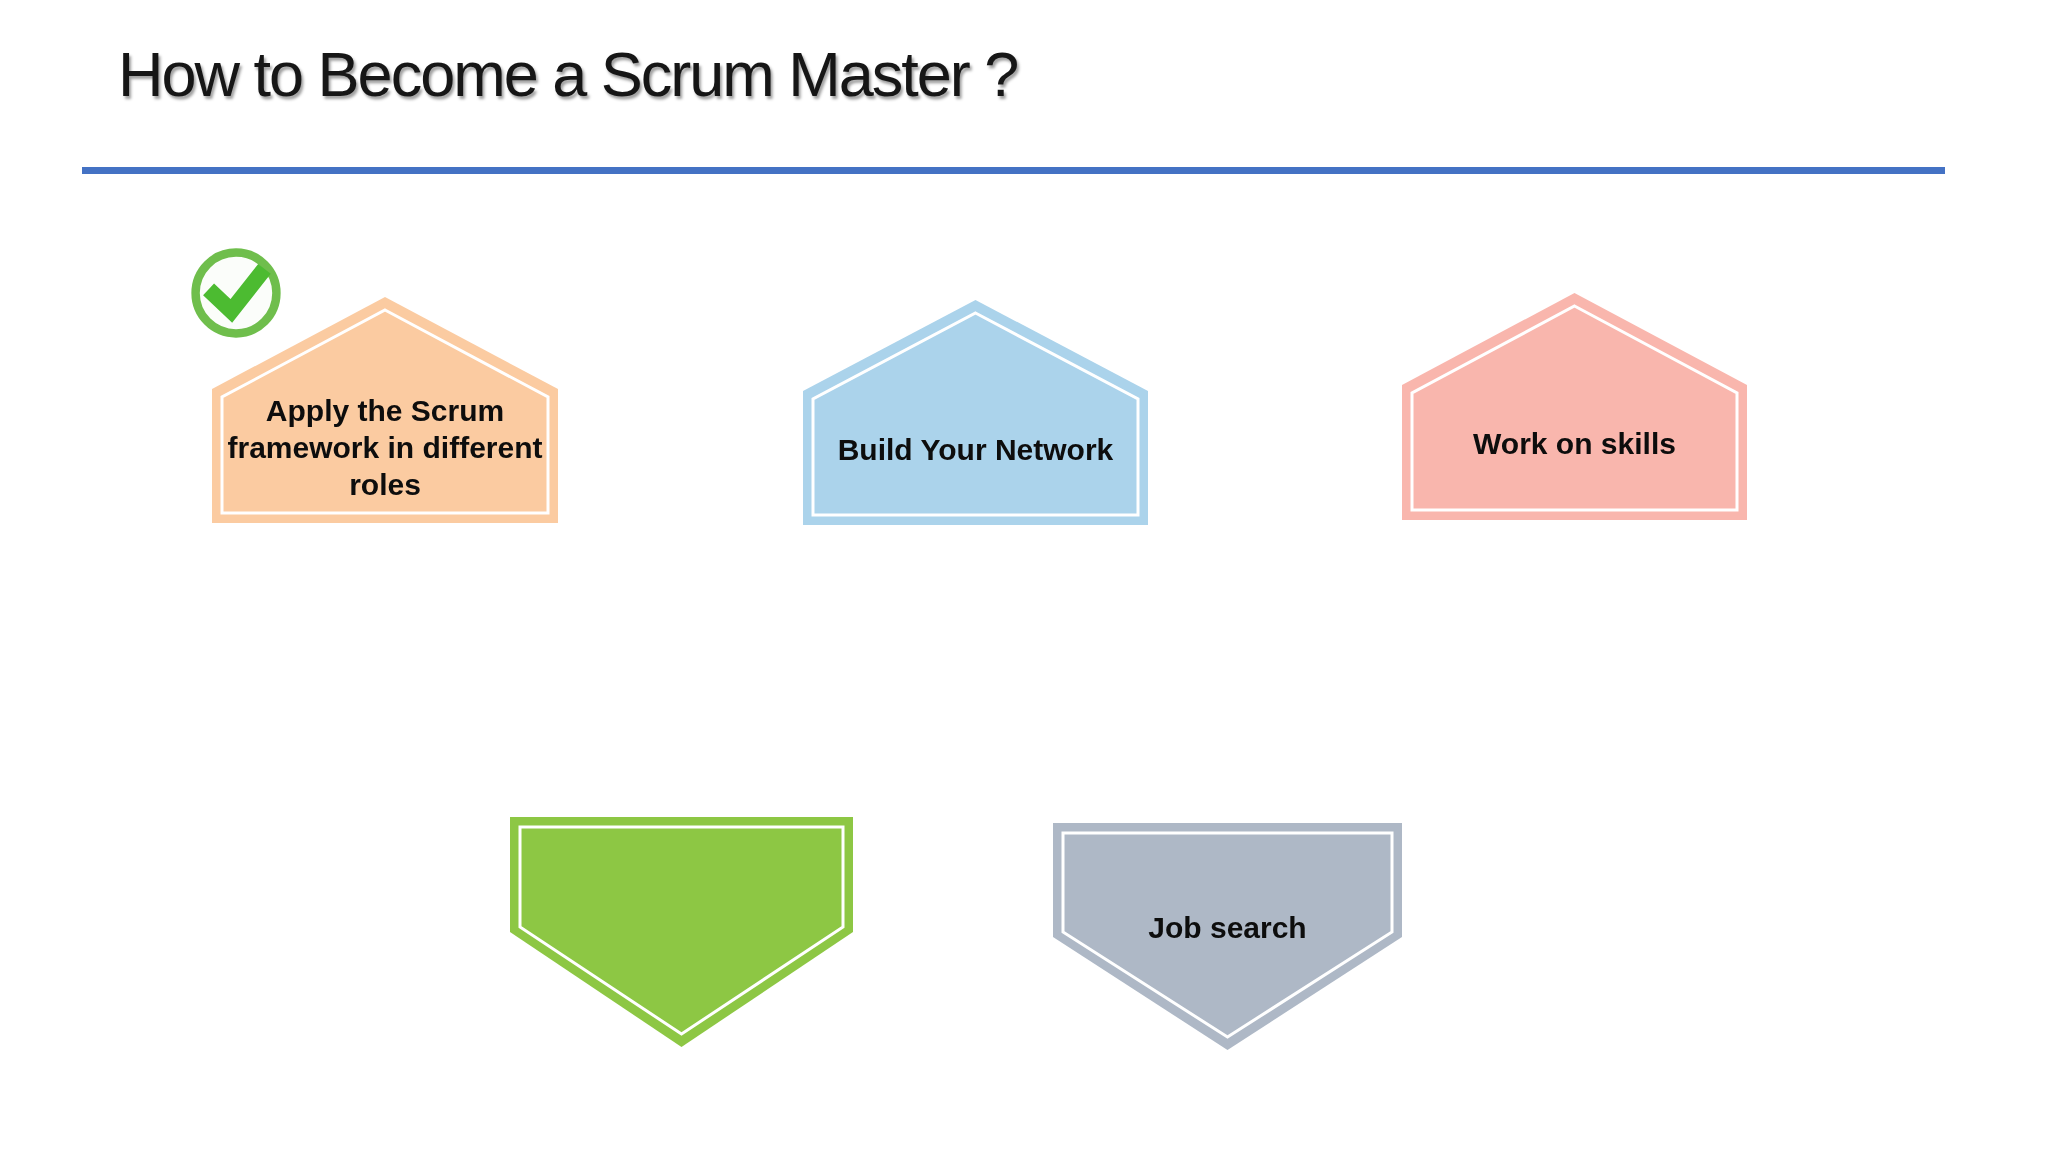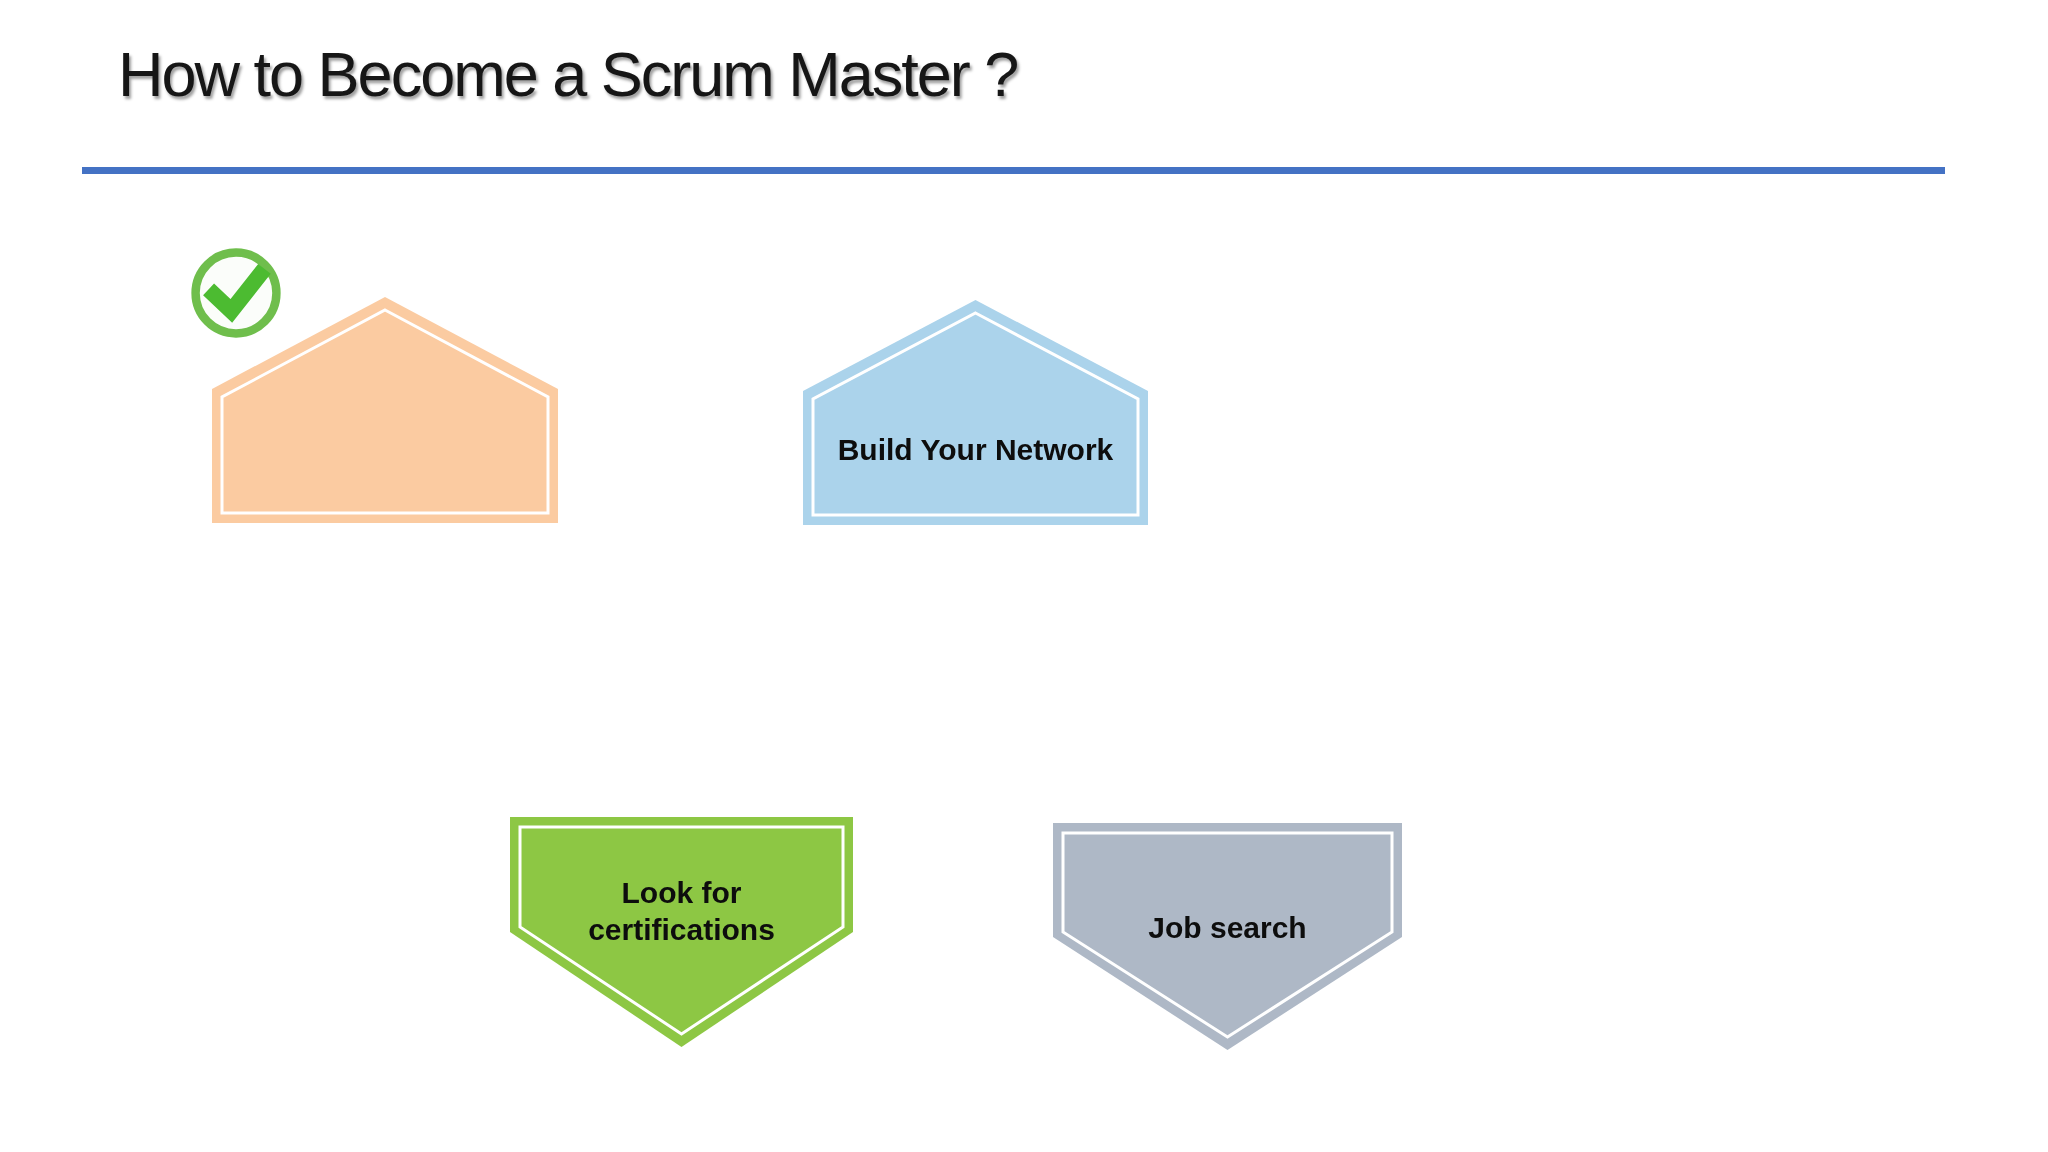--- a/index.html
+++ b/index.html
@@ -121,43 +121,53 @@
       <circle cx="50" cy="50" r="43" fill="#FBFDFA" stroke="#6FBE4C" stroke-width="9"></circle>
       <path d="M27 52 L45 69 L75 31" fill="none" stroke="#4CBB31" stroke-width="17" stroke-linecap="square"></path>
     </svg>
   </span>
 
   <div class="shape" style="left:212px; top:297px; width:346px; height:226px;">
     <svg viewBox="0 0 346 226">
       <polygon points="173,0 346,92 346,226 0,226 0,92" fill="#FBCBA1"></polygon>
       <polygon class="inner-outline" points="173,13 336,100 336,216 10,216 10,100"></polygon>
     </svg>
+    <div class="shape-label label-up">
+      <div>Apply the Scrum</div>
+      <div>framework in different</div>
+      <div>roles</div>
+    </div>
   </div>
 
   <div class="shape" style="left:803px; top:300px; width:345px; height:225px;">
     <svg viewBox="0 0 345 225">
       <polygon points="172.5,0 345,91 345,225 0,225 0,91" fill="#ABD3EB"></polygon>
       <polygon class="inner-outline" points="172.5,13 335,99 335,215 10,215 10,99"></polygon>
     </svg>
     <div class="shape-label label-up">
       <div>Build Your Network</div>
     </div>
   </div>
 
+  <div class="shape" style="left:1402px; top:293px; width:345px; height:227px;">
+    <svg viewBox="0 0 345 227">
+      <polygon points="172.5,0 345,92 345,227 0,227 0,92" fill="#F9B6AD"></polygon>
+      <polygon class="inner-outline" points="172.5,13 335,100 335,217 10,217 10,100"></polygon>
+    </svg>
+    <div class="shape-label label-up">
+      <div>Work on skills</div>
+    </div>
+  </div>
 
 
   <div class="shape" style="left:510px; top:817px; width:343px; height:230px;">
     <svg viewBox="0 0 343 230">
       <polygon points="0,0 343,0 343,115 171.5,230 0,115" fill="#8DC744"></polygon>
       <polygon class="inner-outline" points="10,10 333,10 333,110 171.5,217 10,110"></polygon>
     </svg>
-    <div class="shape-label label-down">
-      <div>Look for</div>
-      <div>certifications</div>
-    </div>
   </div>
 
   <div class="shape" style="left:1053px; top:823px; width:349px; height:227px;">
     <svg viewBox="0 0 349 227">
       <polygon points="0,0 349,0 349,114 174.5,227 0,114" fill="#AEB8C6"></polygon>
       <polygon class="inner-outline" points="10,10 339,10 339,109 174.5,214 10,109"></polygon>
     </svg>
     <div class="shape-label label-down-low">
       <div>Job search</div>
     </div>

